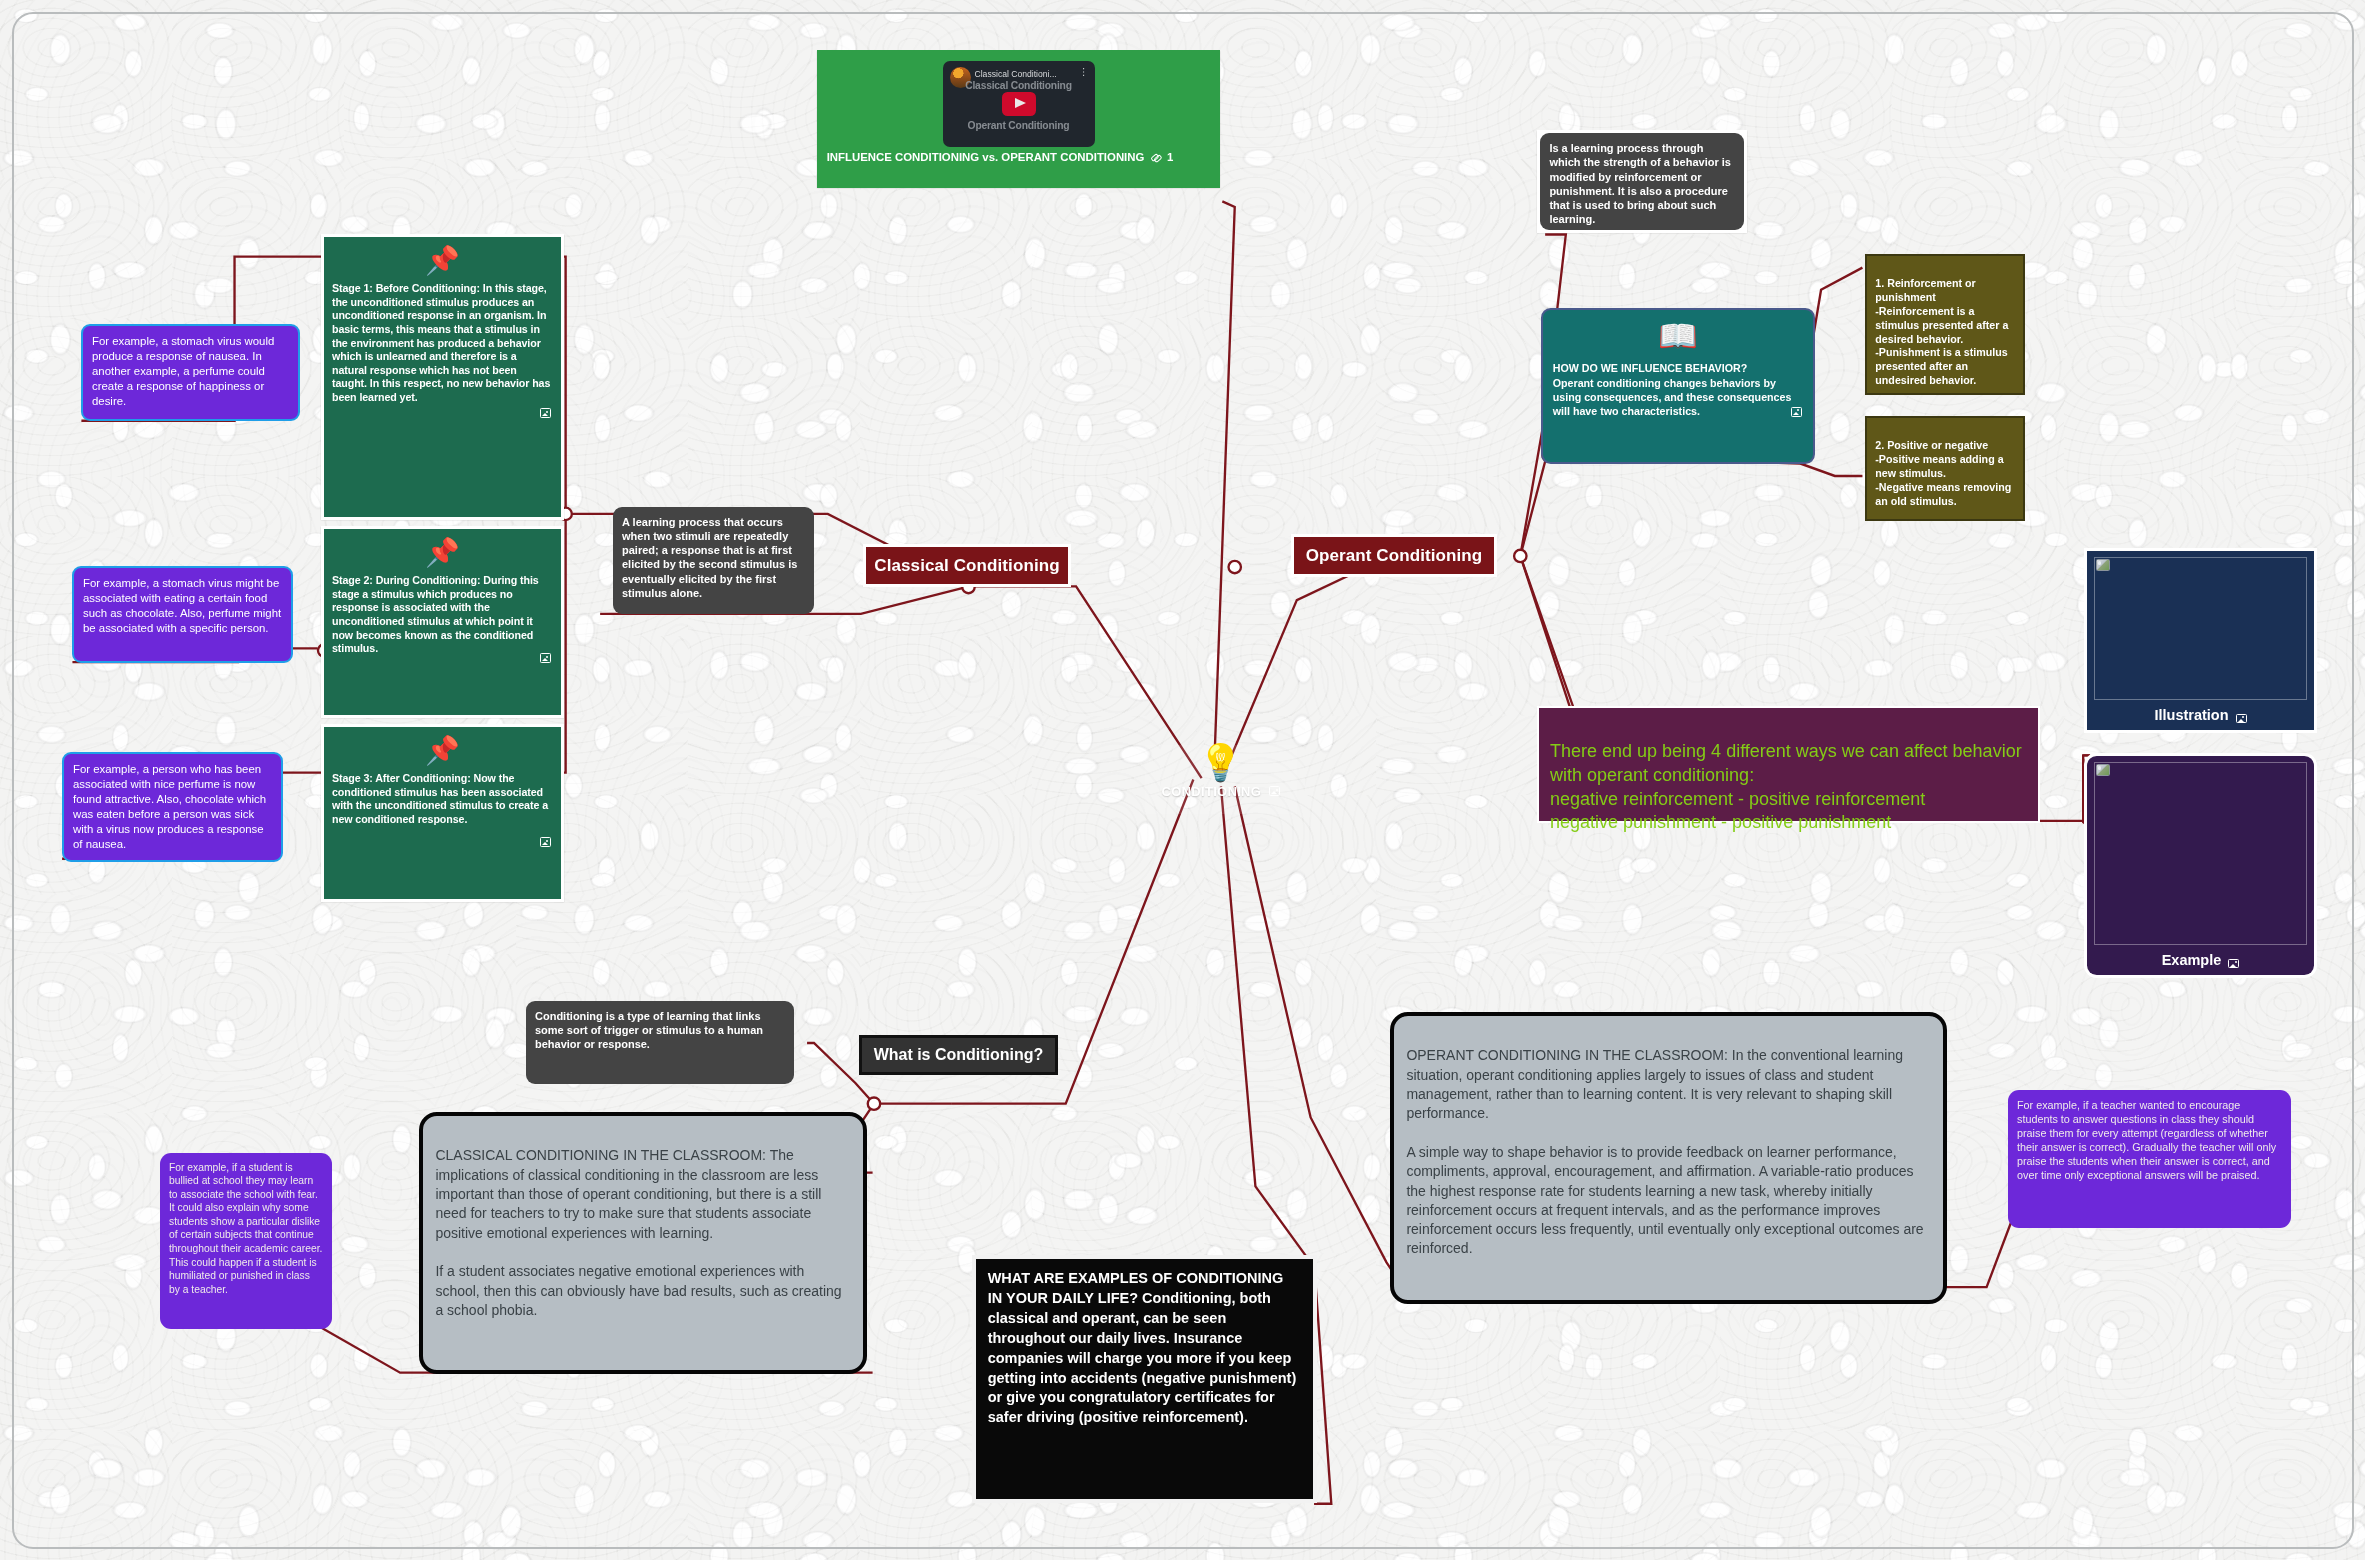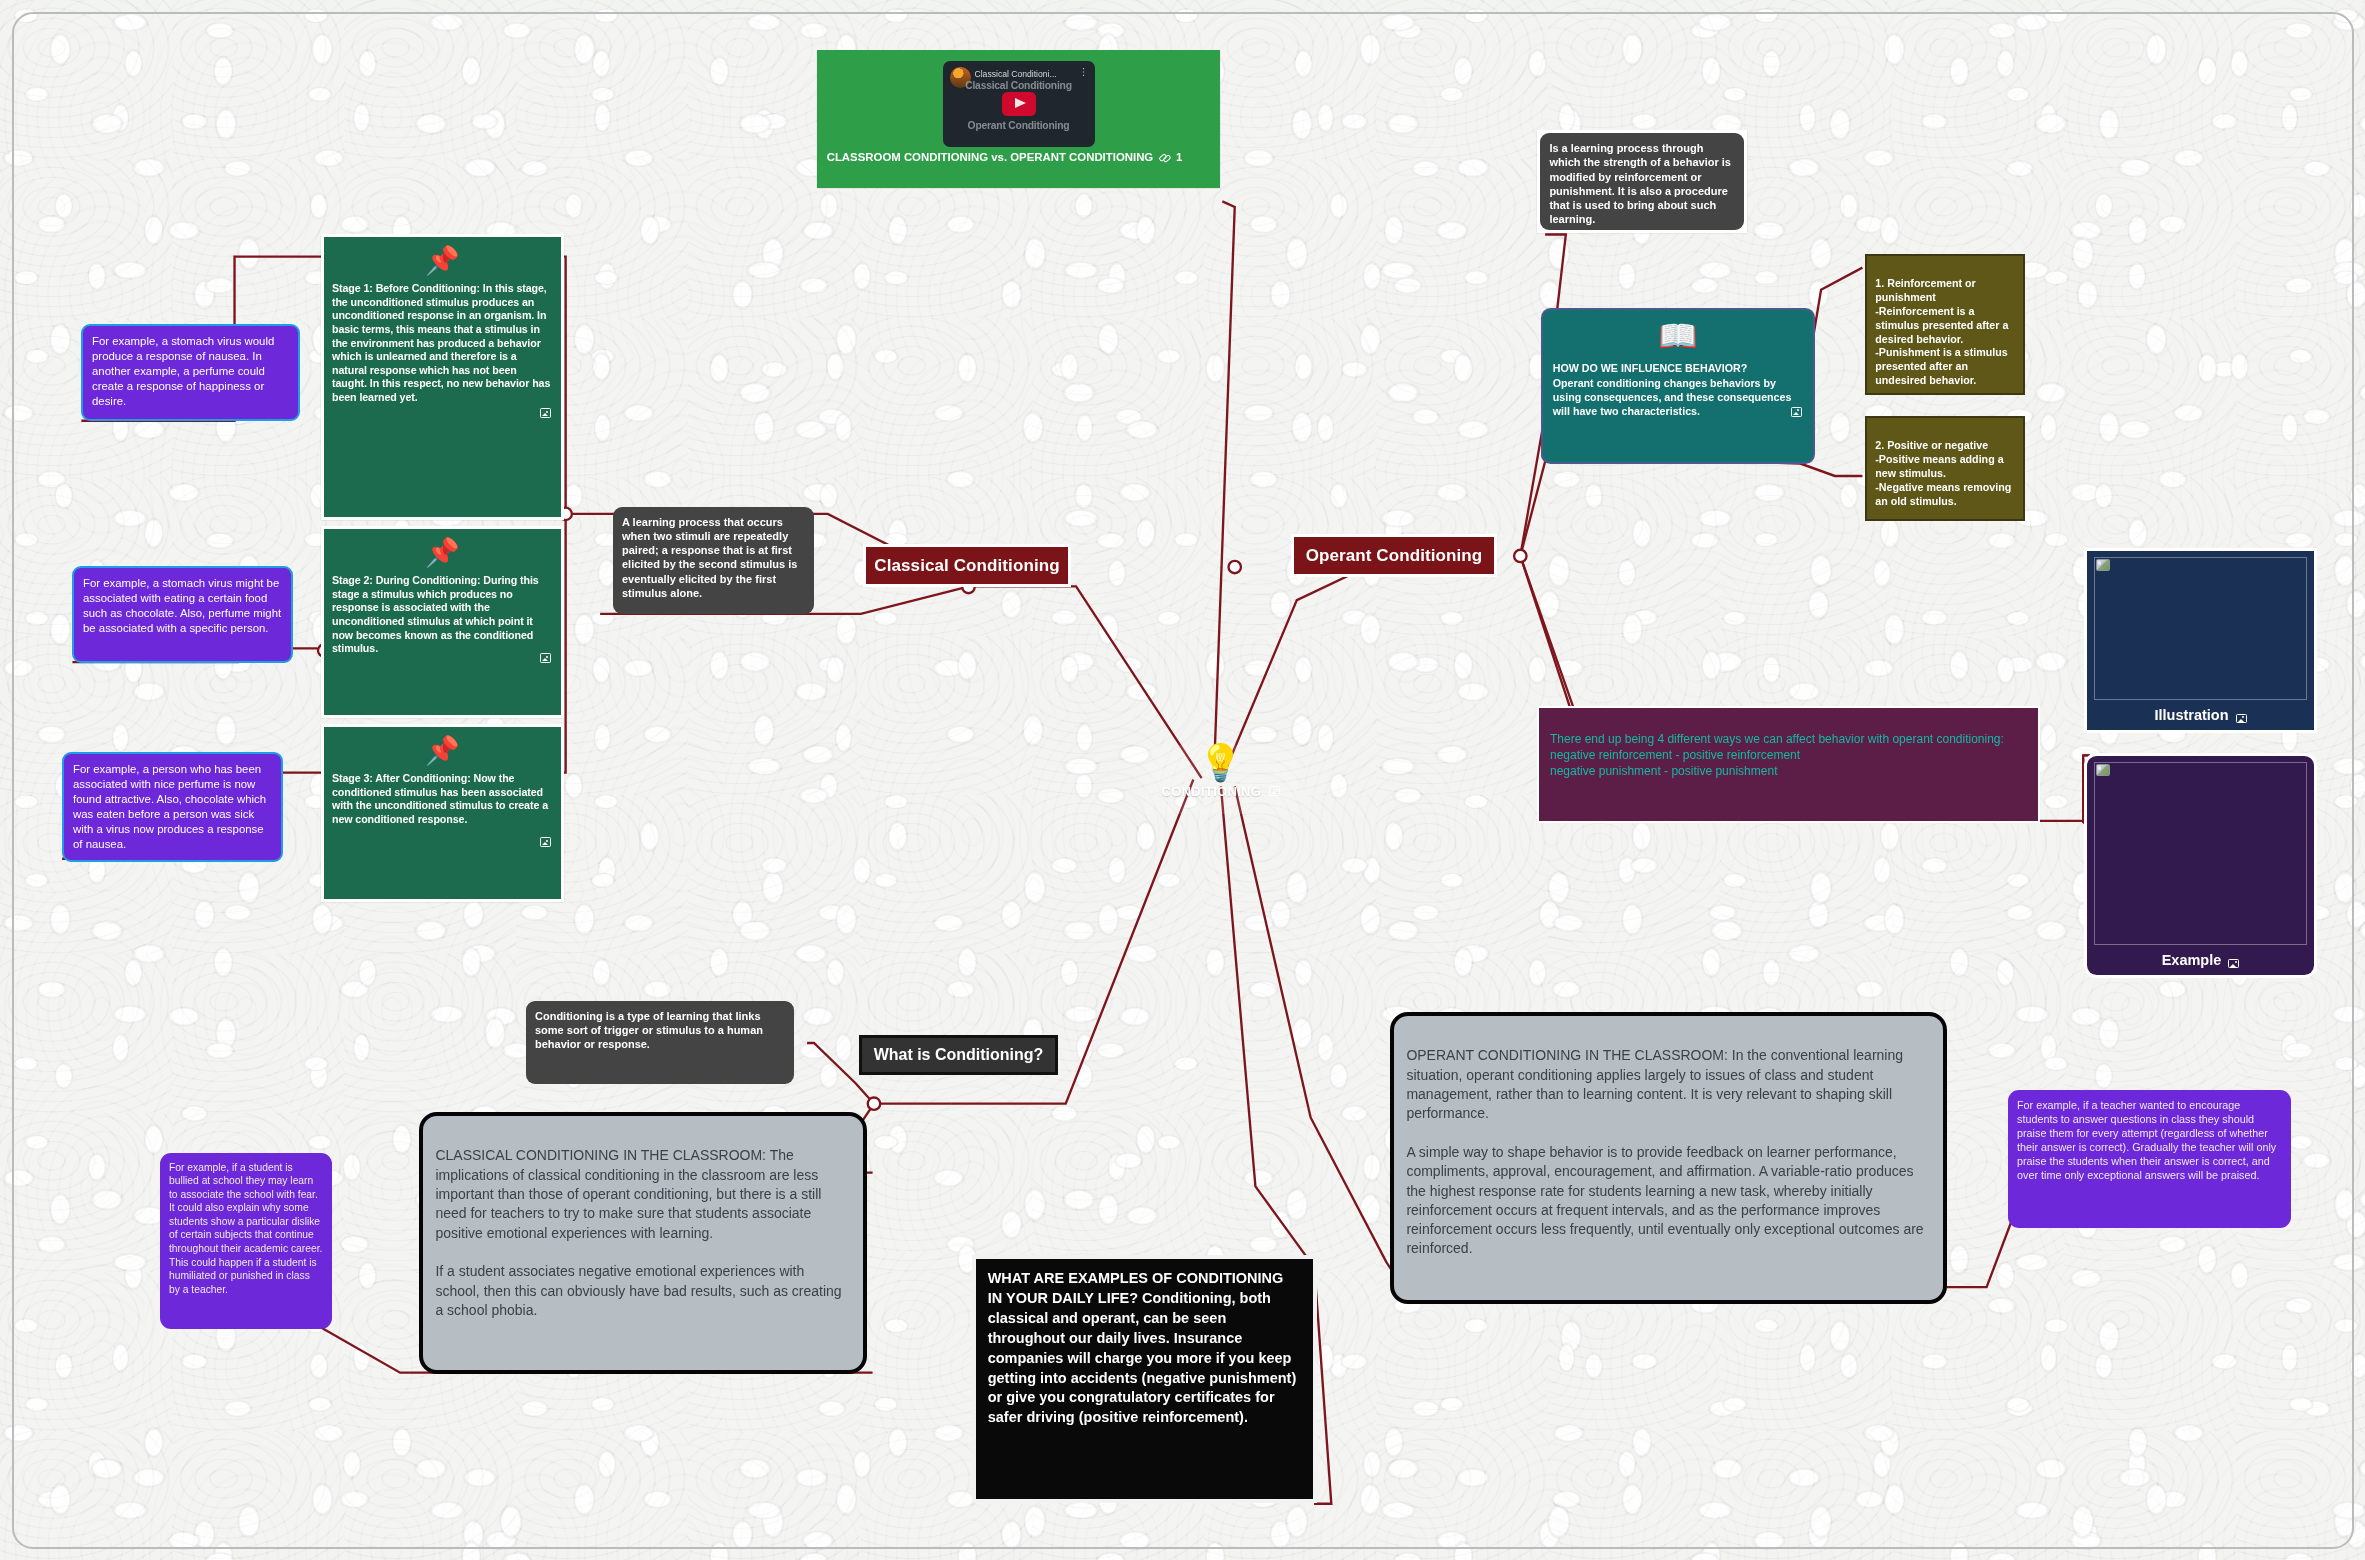--- a/index.html
+++ b/index.html
@@ -88,21 +88,21 @@
   }
   .teal-box .bookicon { display:block; text-align:center; font-size:32px; line-height:1; margin:2.8px 0 9.7px 0;}
 
   .olive-box {
     background:#5f5718; color:#fff;
     font-weight:bold; font-size:10.7px; line-height:1.3;
     padding:7px 8.3px; border:2.1px solid #3c3811;
   }
 
   .plum-box {
-    background:#5c1d47; color:#14b8a6; font-size:12px; line-height:1.32;
+    background:#5c1d47; color:#84cc16; font-size:18px; line-height:1.32;
     padding:8.3px 11px; border:2.8px solid #ffffff;
   }
 
   .maroon-label {
     background:#7a1418; color:#fff; border:3.4px solid #ffffff;
     font-weight:bold; font-size:17px; letter-spacing:0.1px;
     display:flex; align-items:center; justify-content:center;
   }
 
   .dark-label {
@@ -292,21 +292,21 @@
   <div class="node white-frame green-video" style="left:817px; top:50px; width:403px; height:138px;">
     <div class="thumb">
       <div class="chan"></div>
       <div class="ttl">Classical Conditioni...</div>
       <div class="kebab">⋮</div>
       <div class="ov1">Classical Conditioning</div>
       <div class="ov2">Operant Conditioning</div>
       <div class="play"></div>
     </div>
     <div class="cap">
-      <span>CLASSROOM CONDITIONING vs. OPERANT CONDITIONING</span>
+      <span>INFLUENCE CONDITIONING vs. OPERANT CONDITIONING</span>
       <span class="chain"></span>
       <span>1</span>
     </div>
   </div>
 
   <div class="node white-frame" style="left:321px; top:234px; width:243px; height:286px;">
     <div class="green-stage" style="width:100%; height:100%; position:relative;">
       <span class="pinicon">📌</span>
       <span>Stage 1: Before Conditioning: In this stage, the unconditioned stimulus produces an unconditioned response in an organism. In basic terms, this means that a stimulus in the environment has produced a behavior  which is unlearned and therefore is a natural response which has not been taught. In this respect, no new behavior has been learned yet.</span>
       <span class="inline-ico mini-img" style="right:9.7px; top:171px;"></span>

